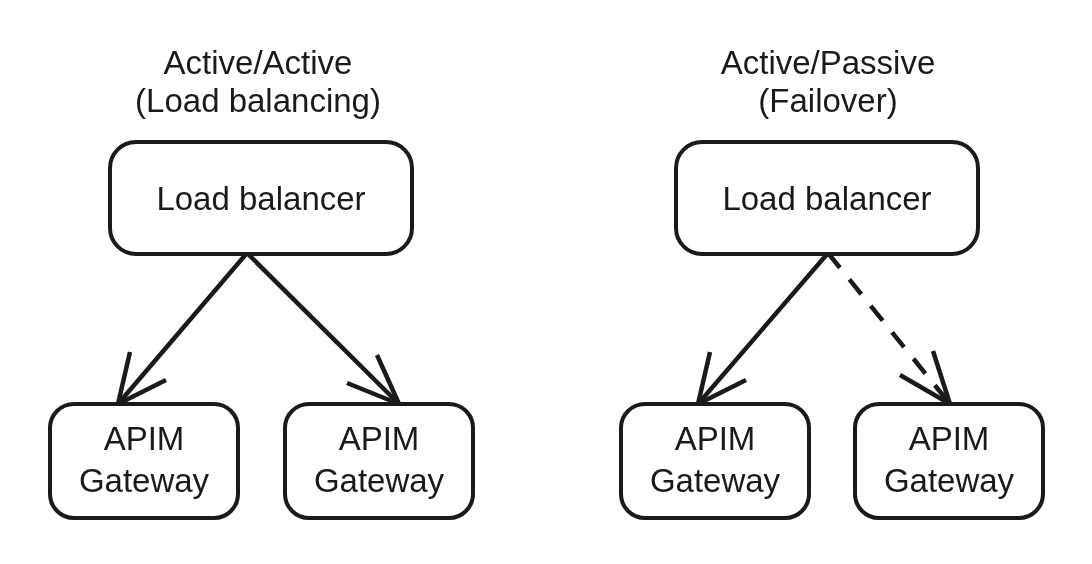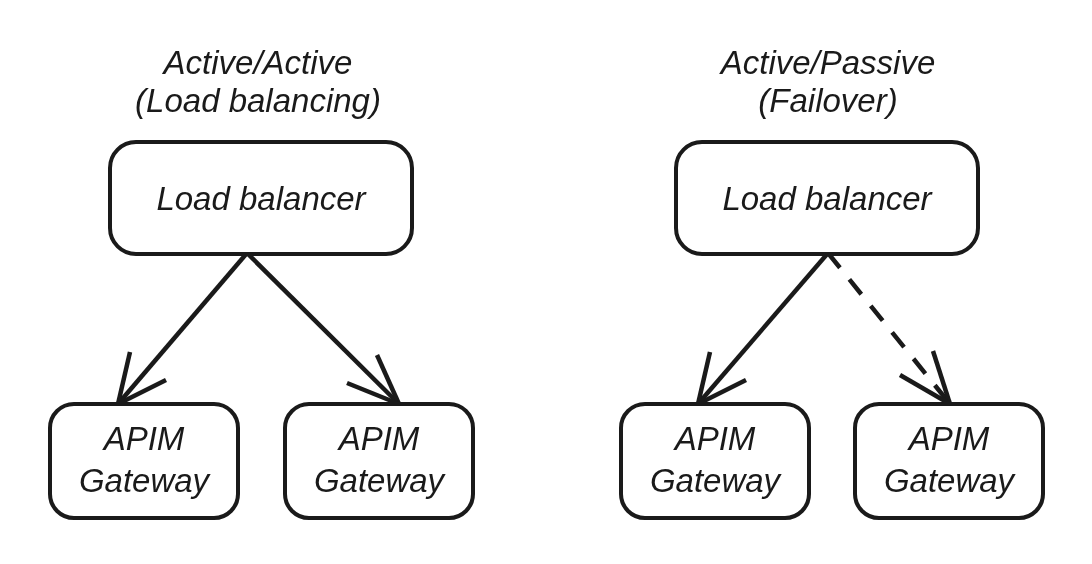--- a/index.html
+++ b/index.html
@@ -9,21 +9,20 @@
   }
   body {
     font-family: "Liberation Sans", sans-serif;
   }
   #canvas {
     position: relative;
     width: 1092px;
     height: 564px;
     background: #ffffff;
     overflow: hidden;
-    font-style: italic;
   }
   svg.diagram {
     position: absolute;
     top: 0;
     left: 0;
     width: 1092px;
     height: 564px;
   }
   .node-rect {
     fill: #ffffff;

